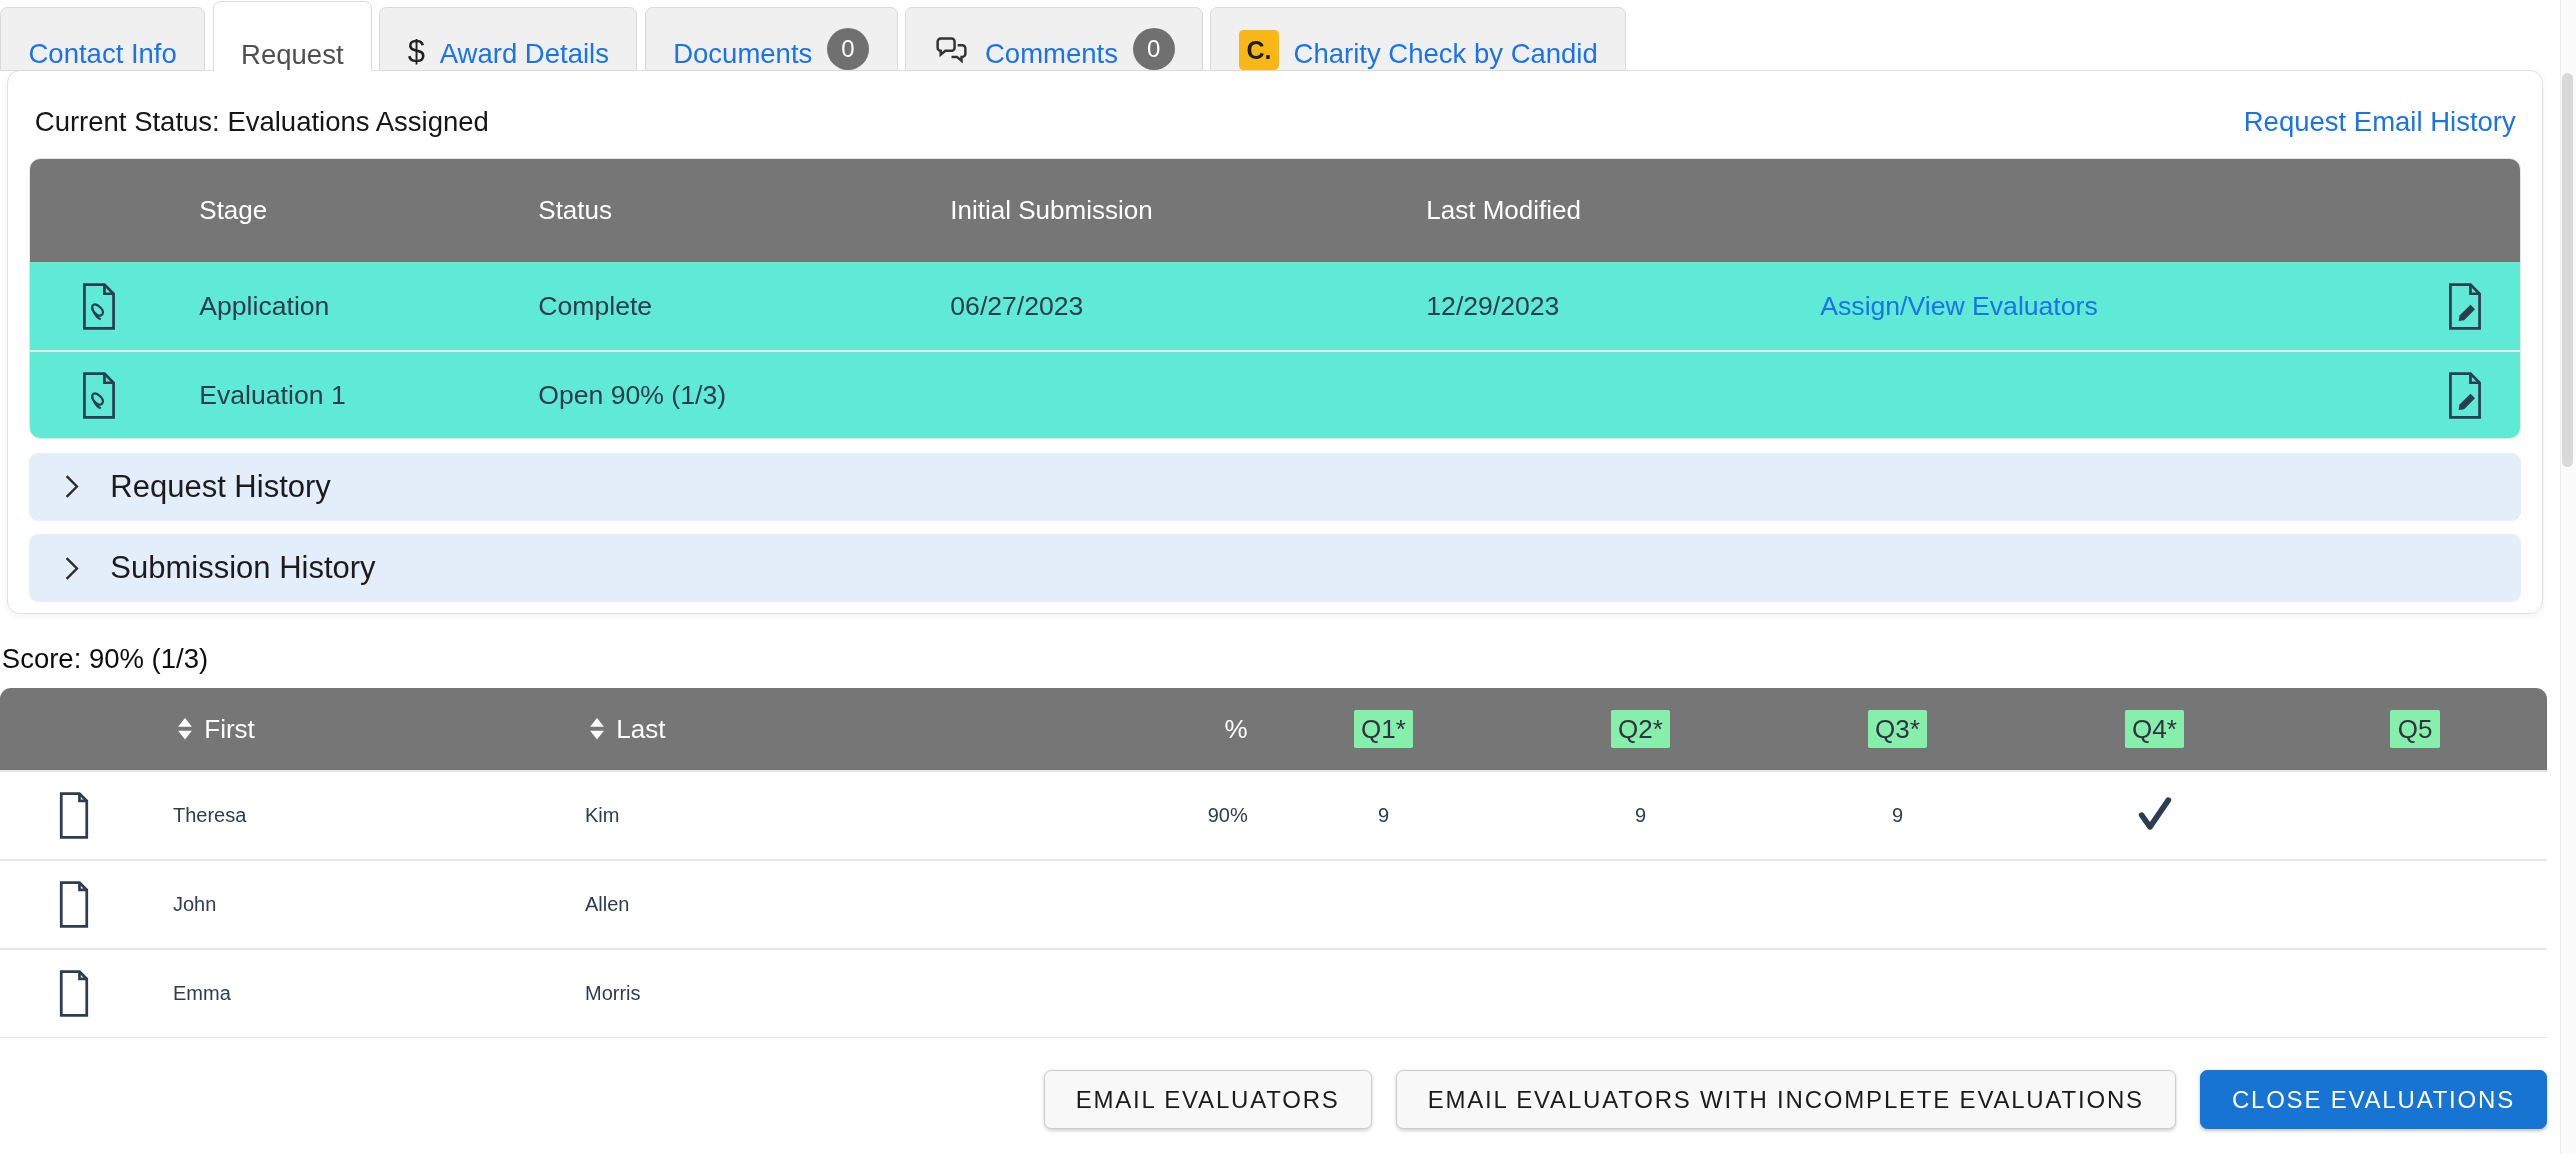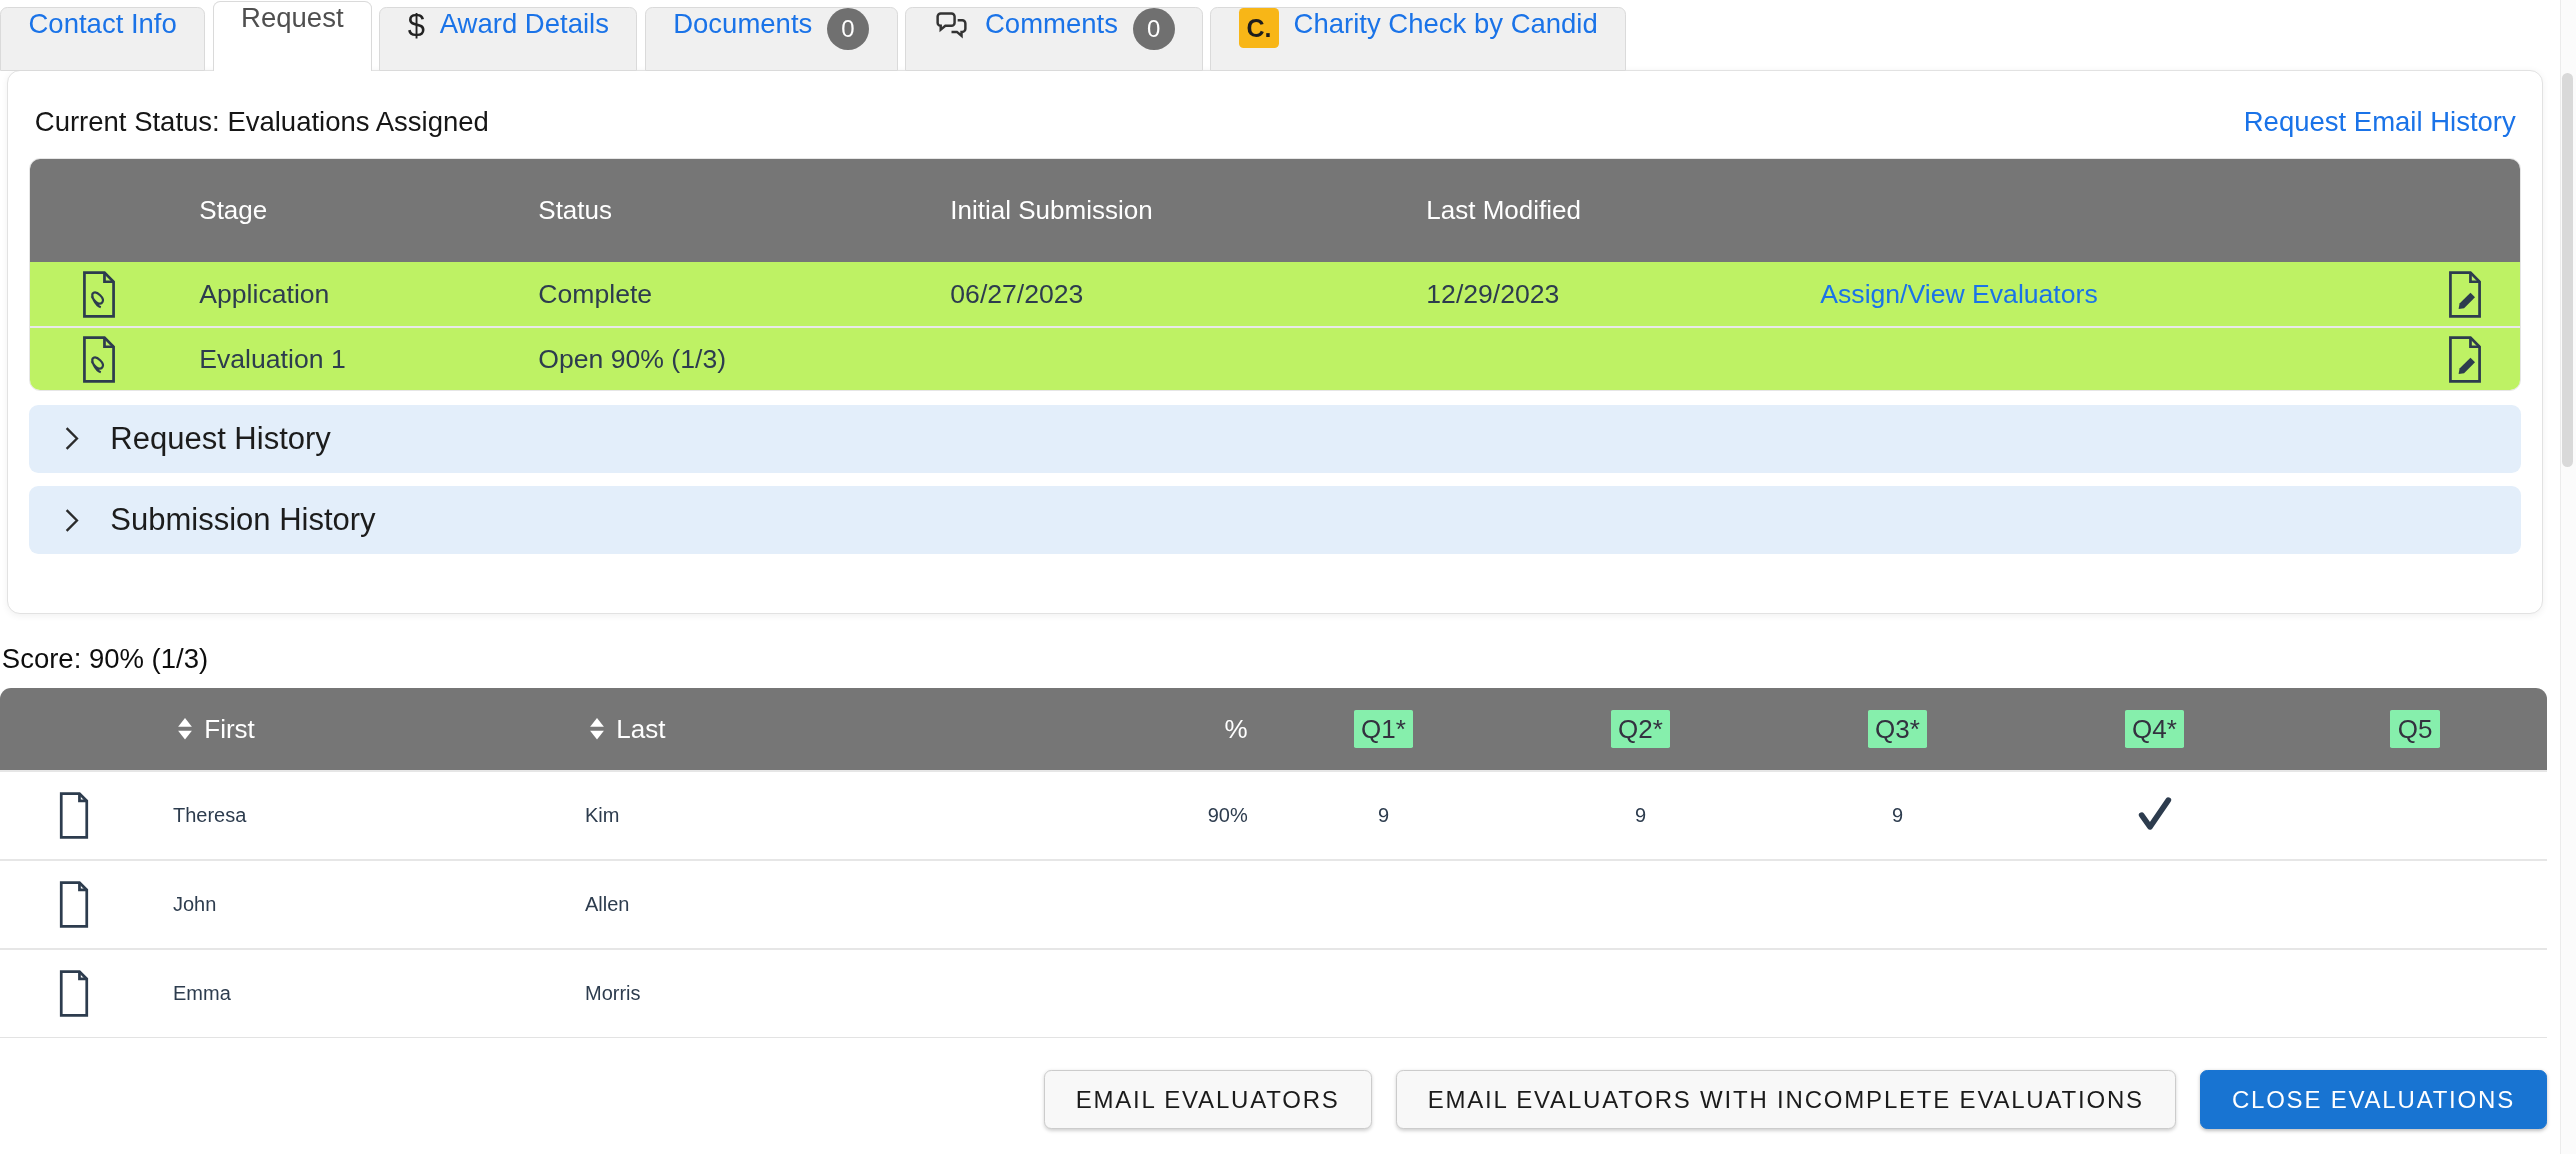--- a/index.html
+++ b/index.html
@@ -5,21 +5,21 @@
   * { margin:0; padding:0; box-sizing:border-box; }
   html,body { width:2576px; height:1154px; }
   body {
     font-family:"Liberation Sans","DejaVu Sans",sans-serif;
     background:#ffffff; color:#2d3c4e; position:relative; overflow:hidden;
   }
 
   
   .tabbar { display:flex; align-items:flex-end; gap:7.3px; height:71px; padding-top:5.5px; position:relative; z-index:3; }
   .tab {
-    display:flex; align-items:flex-start; gap:14.7px; height:64px; padding:0 27.5px;
+    display:flex; align-items:flex-end; gap:14.7px; height:64px; padding:0 27.5px;
     background:#f0f0f0; border:1.8px solid #dadada; border-radius:7.3px 7.3px 0 0;
     color:#1a73e8; font-size:27.5px; cursor:pointer; white-space:nowrap;
   }
   .tab.active {
     background:#ffffff; color:#4f4f4f; height:70px; border-bottom:none; position:relative; z-index:4;
   }
   .badge {
     display:inline-flex; align-items:center; justify-content:center;
     min-width:42px; height:42px; border-radius:21px; background:#707070;
     color:#ffffff; font-size:24px; padding:0 9.2px;
@@ -39,21 +39,21 @@
     box-shadow:0 1.8px 7.3px rgba(0,0,0,0.06); padding:22px 21px; z-index:2;
   }
   .status-row { display:flex; justify-content:space-between; align-items:center; padding:13px 5.5px 20px 5.5px; }
   .status-text { font-size:27.5px; color:#161616; }
   .link { color:#1a73e8; font-size:27.5px; cursor:pointer; text-decoration:none; }
 
   
   .stage-table { border:1.8px solid #e6e6e6; border-radius:11px; overflow:hidden; }
   .stage-grid { display:grid; grid-template-columns:137px 339px 412px 476px 394px 1fr 110px; align-items:center; }
   .stage-head { background:#767676; color:#fff; height:103px; font-size:26px; }
-  .stage-row { background:#bef264; height:64px; border-top:2.7px solid #e9e9e9; font-size:26.6px; }
+  .stage-row { background:#5eead4; height:88px; border-top:2.7px solid #e9e9e9; font-size:26.6px; }
   .cell { padding-left:32px; }
   .cell-icon { display:flex; justify-content:center; align-items:center; padding:0; }
   .icon-svg { width:46px; height:51px; display:block; }
 
   
   .history-bar {
     margin-top:13.7px; height:68px; background:#e3eefa; border-radius:9.2px;
     display:flex; align-items:center; gap:24px; padding:0 26px;
     font-size:31px; color:#1c1c1c; cursor:pointer;
   }

